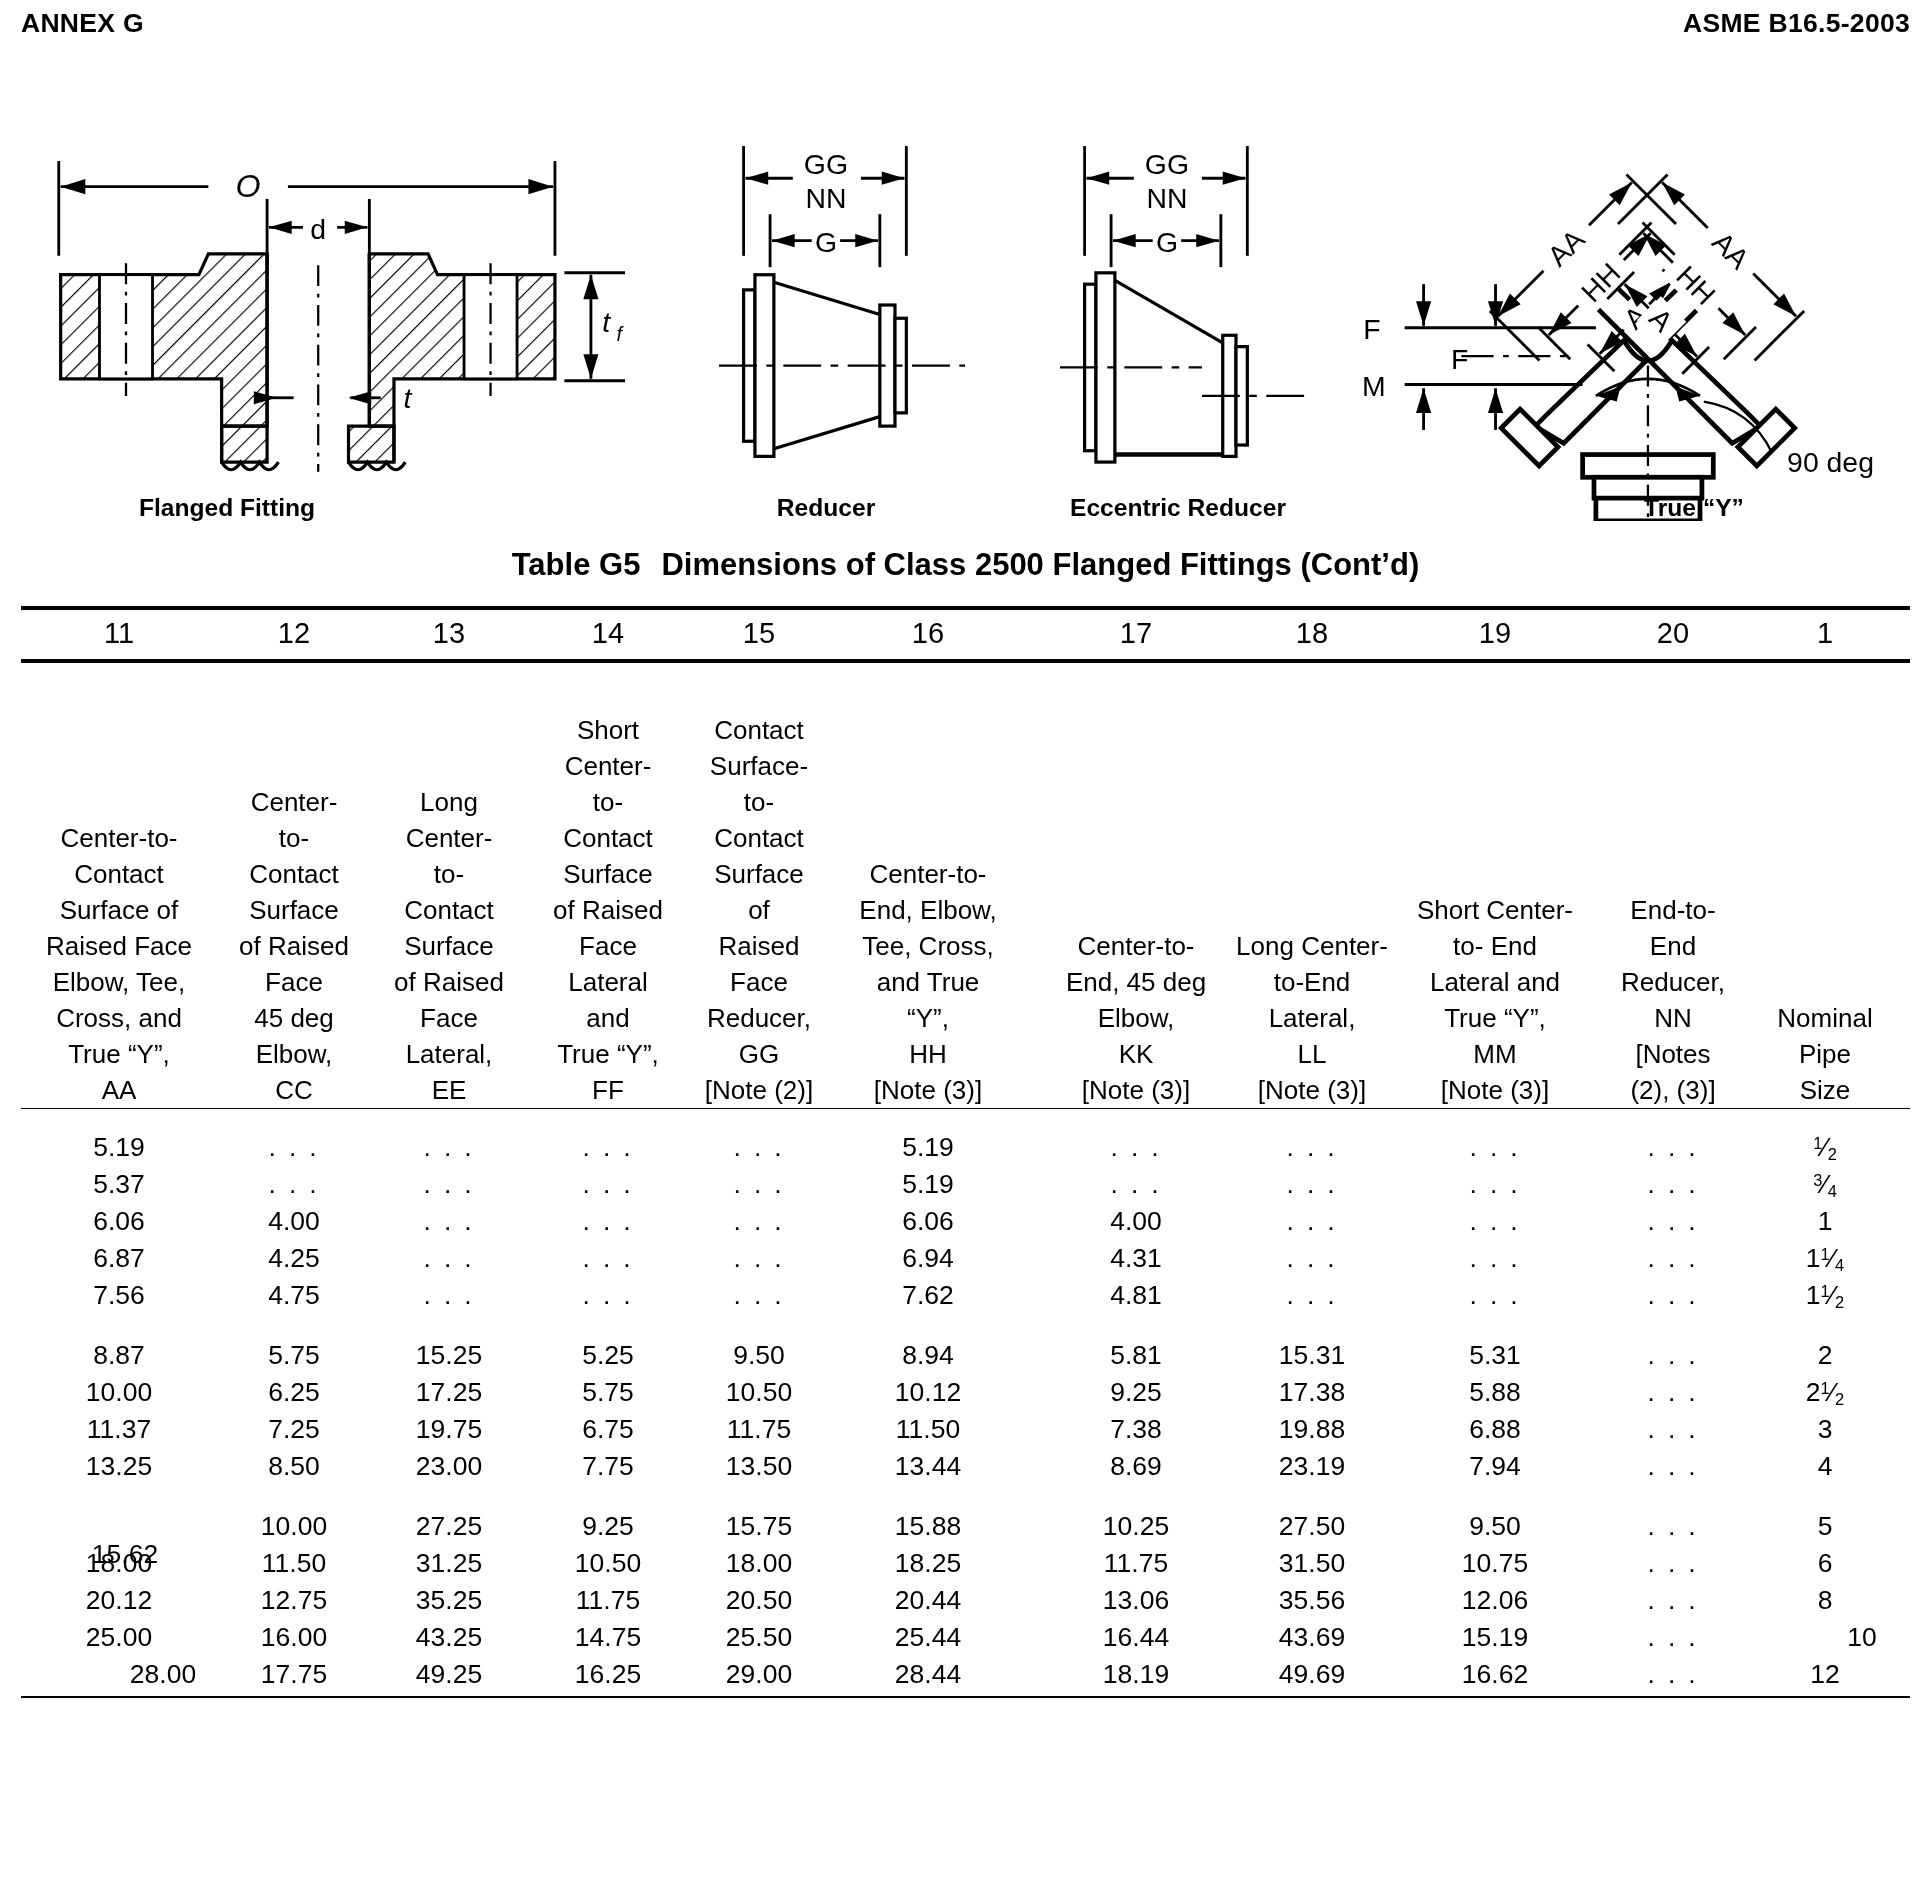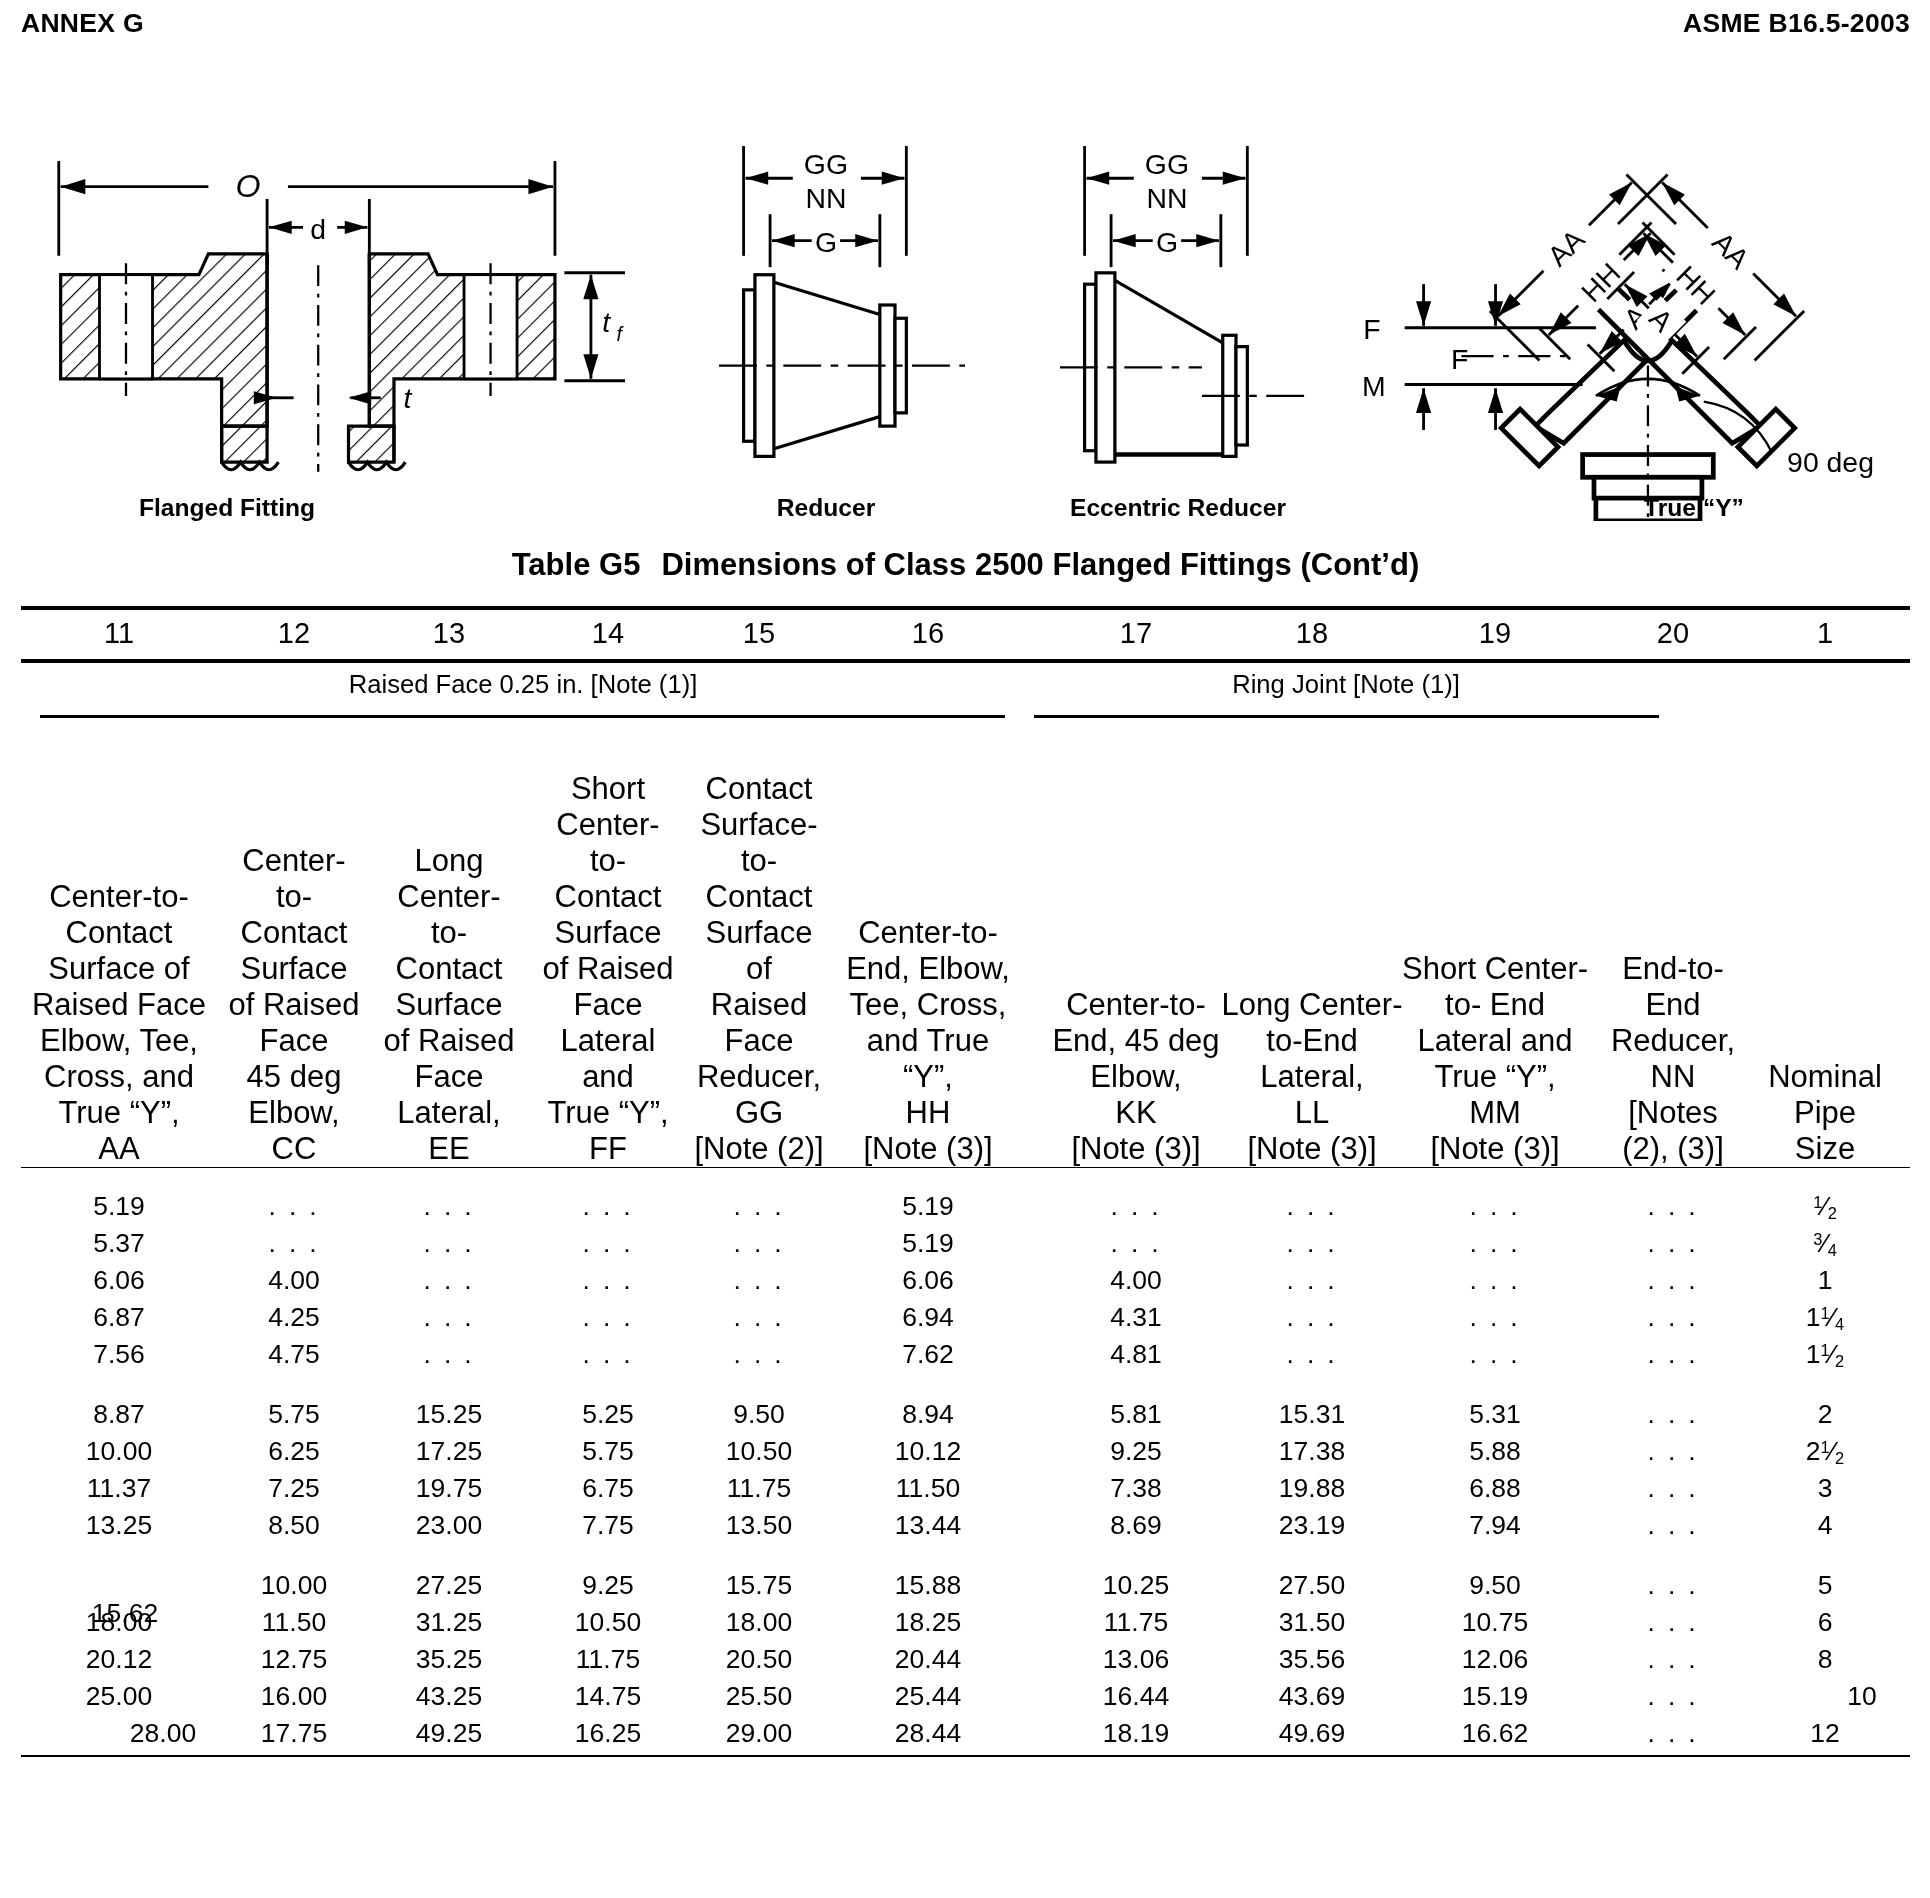--- a/index.html
+++ b/index.html
@@ -129,21 +129,21 @@
     bottom: 3.8px;
   }
 
   .headrow {
     position: relative;
     height: 445px;
   }
   .colhead {
     position: absolute;
     bottom: 0;
-    font-size: 31px;
+    font-size: 26px;
     line-height: 36px;
     text-align: center;
     transform: translateX(-50%);
     white-space: pre-line;
   }
 
   .bodyrows {
     position: relative;
   }
   .grp { height: 23px; }
@@ -433,26 +433,20 @@
       <div class="cn" style="left: 587px;">14</div>
       <div class="cn" style="left: 738px; text-align: center;">15</div>
       <div class="cn" style="left: 907px;">16</div>
       <div class="cn" style="left: 1115px;">17</div>
       <div class="cn" style="left: 1291px;">18</div>
       <div class="cn" style="left: 1474px;">19</div>
       <div class="cn" style="left: 1652px;">20</div>
       <div class="cn" style="left: 1804px;">1</div>
     </div>
   <div class="rule-heavy"></div>
-  <div class="spanrow" id="spanrow">
-      <div class="spanlabel" style="left: 502px;">Raised Face 0.25 in. [Note (1)]</div>
-      <div class="spanline" style="left: 19px; width: 965px;"></div>
-      <div class="spanlabel" style="left: 1325px;">Ring Joint [Note (1)]</div>
-      <div class="spanline" style="left: 1013px; width: 625px;"></div>
-    </div>
   <div class="headrow" id="headrow">
       <div class="colhead" style="left: 98px;">Center-to-
 Contact
 Surface of
 Raised Face
 Elbow, Tee,
 Cross, and
 True “Y”,
 AA</div>
       <div class="colhead" style="left: 273px;">Center-

